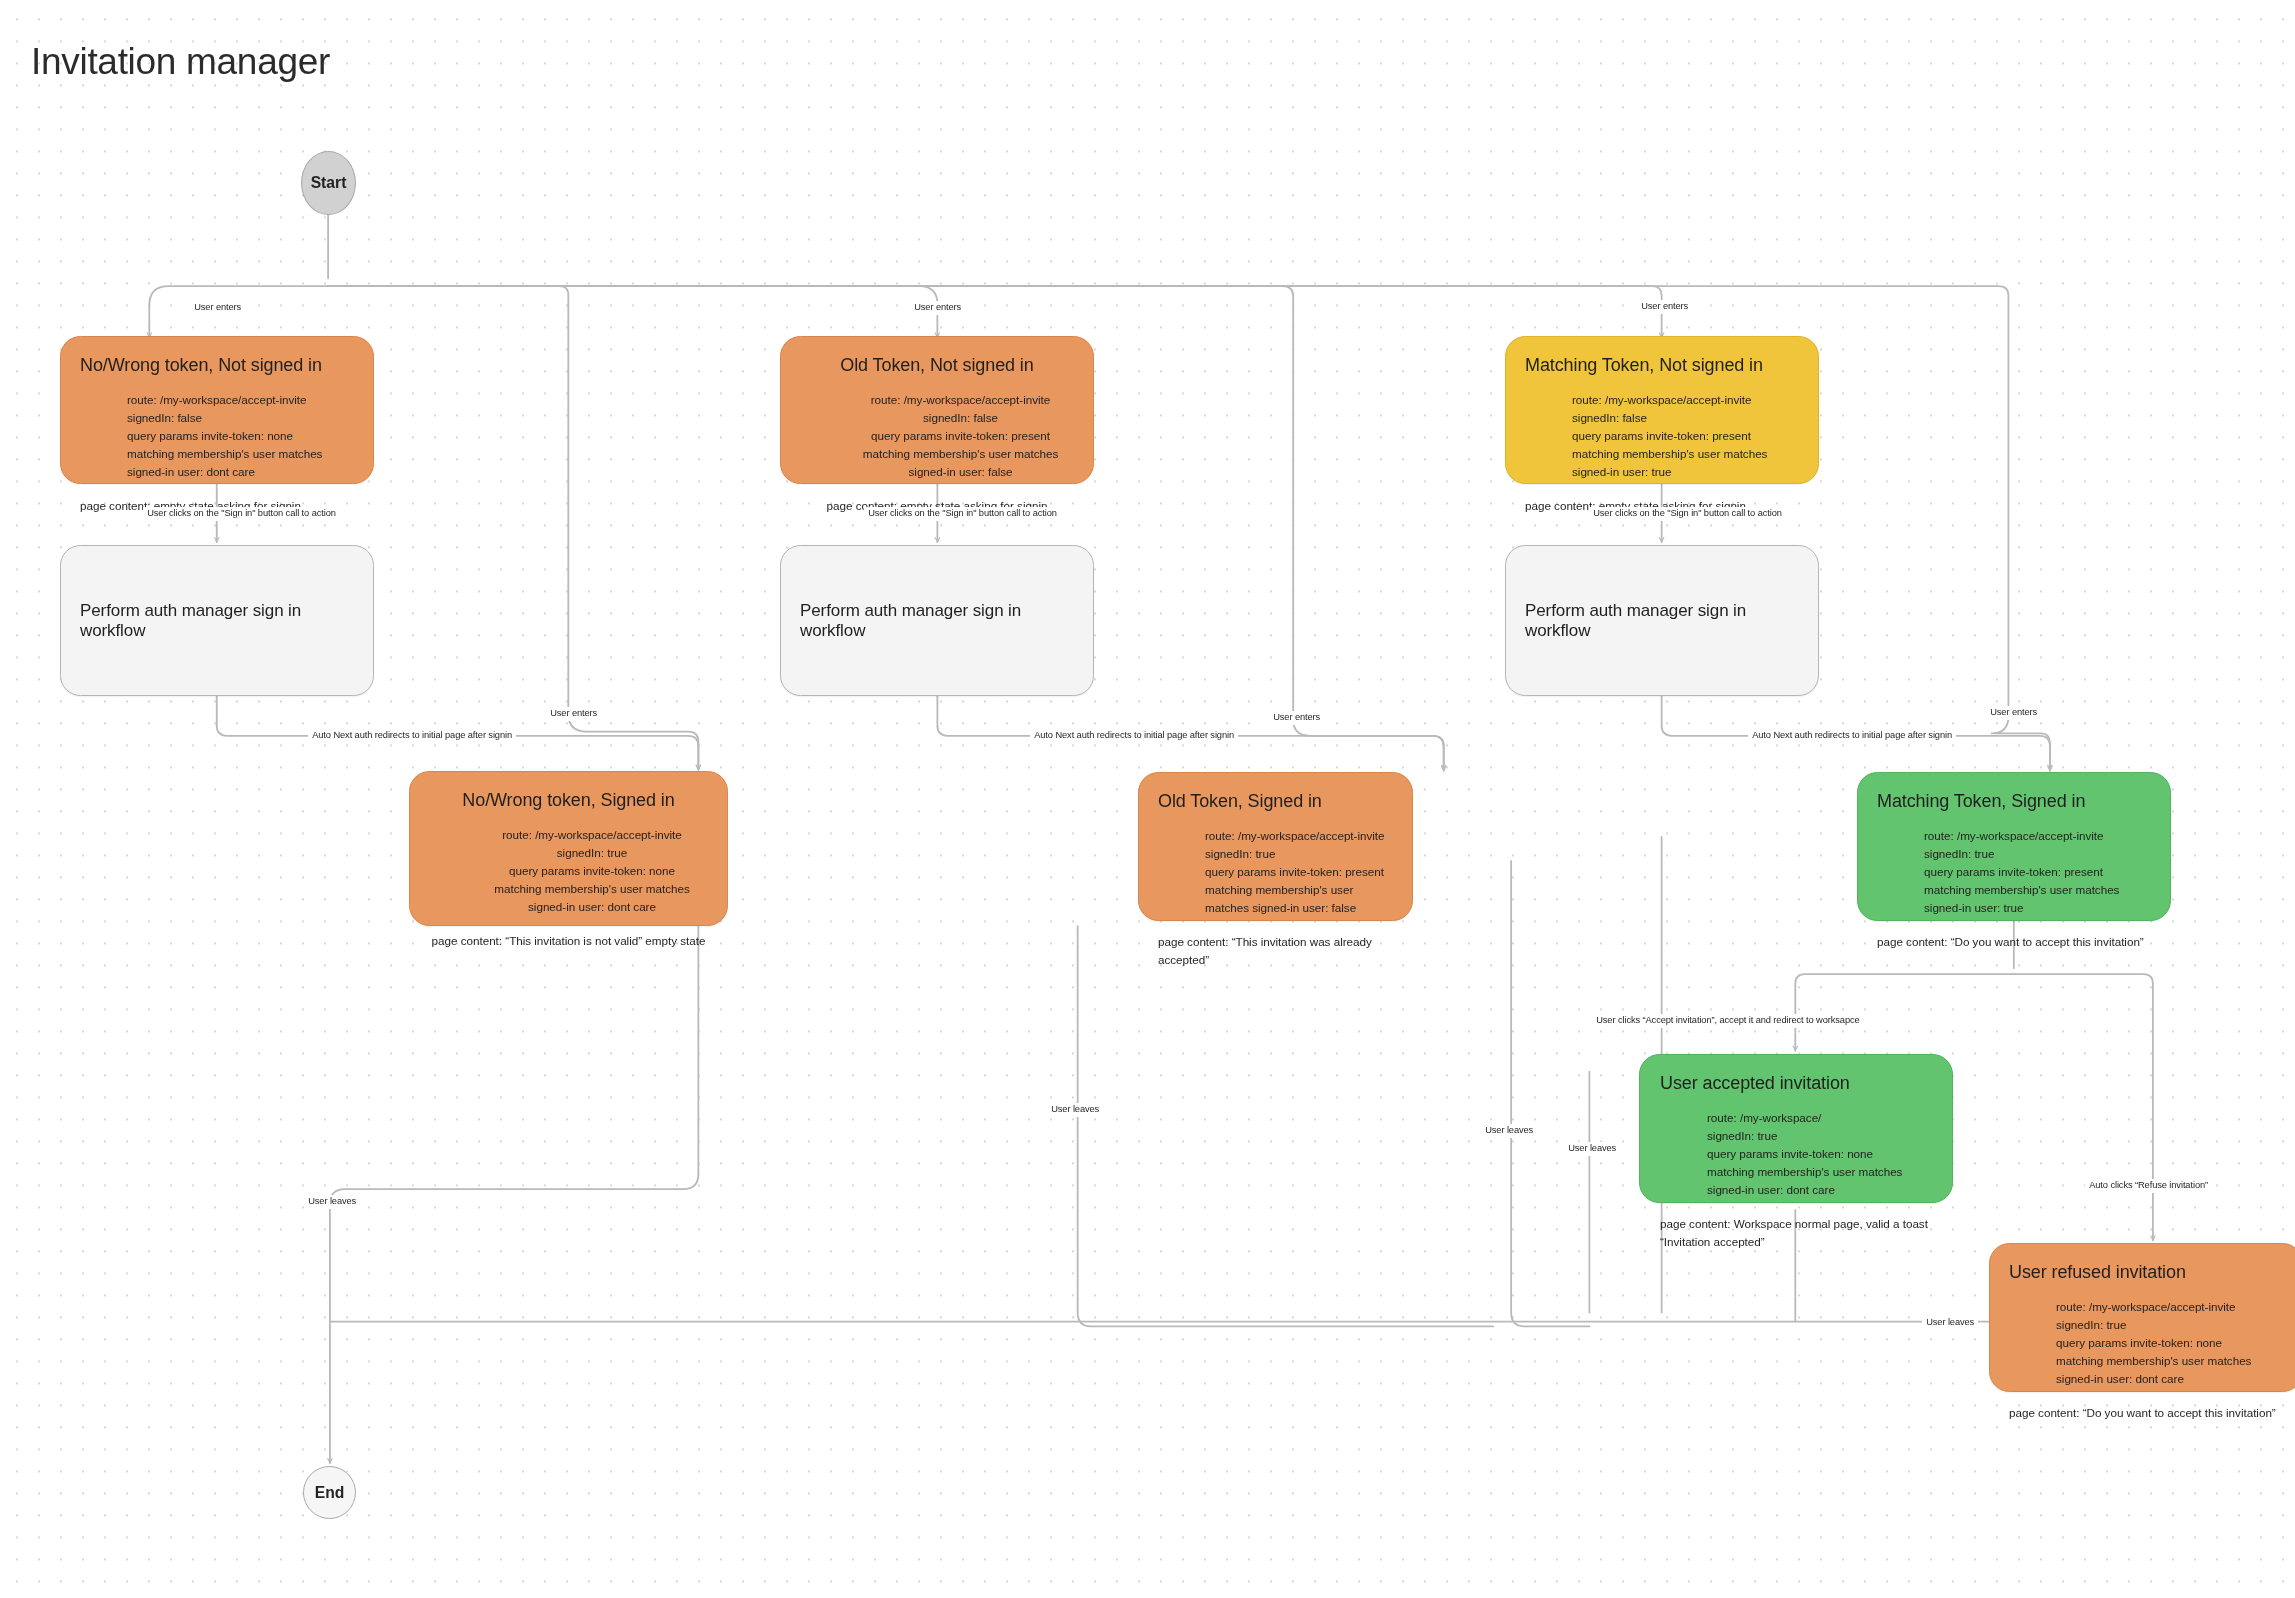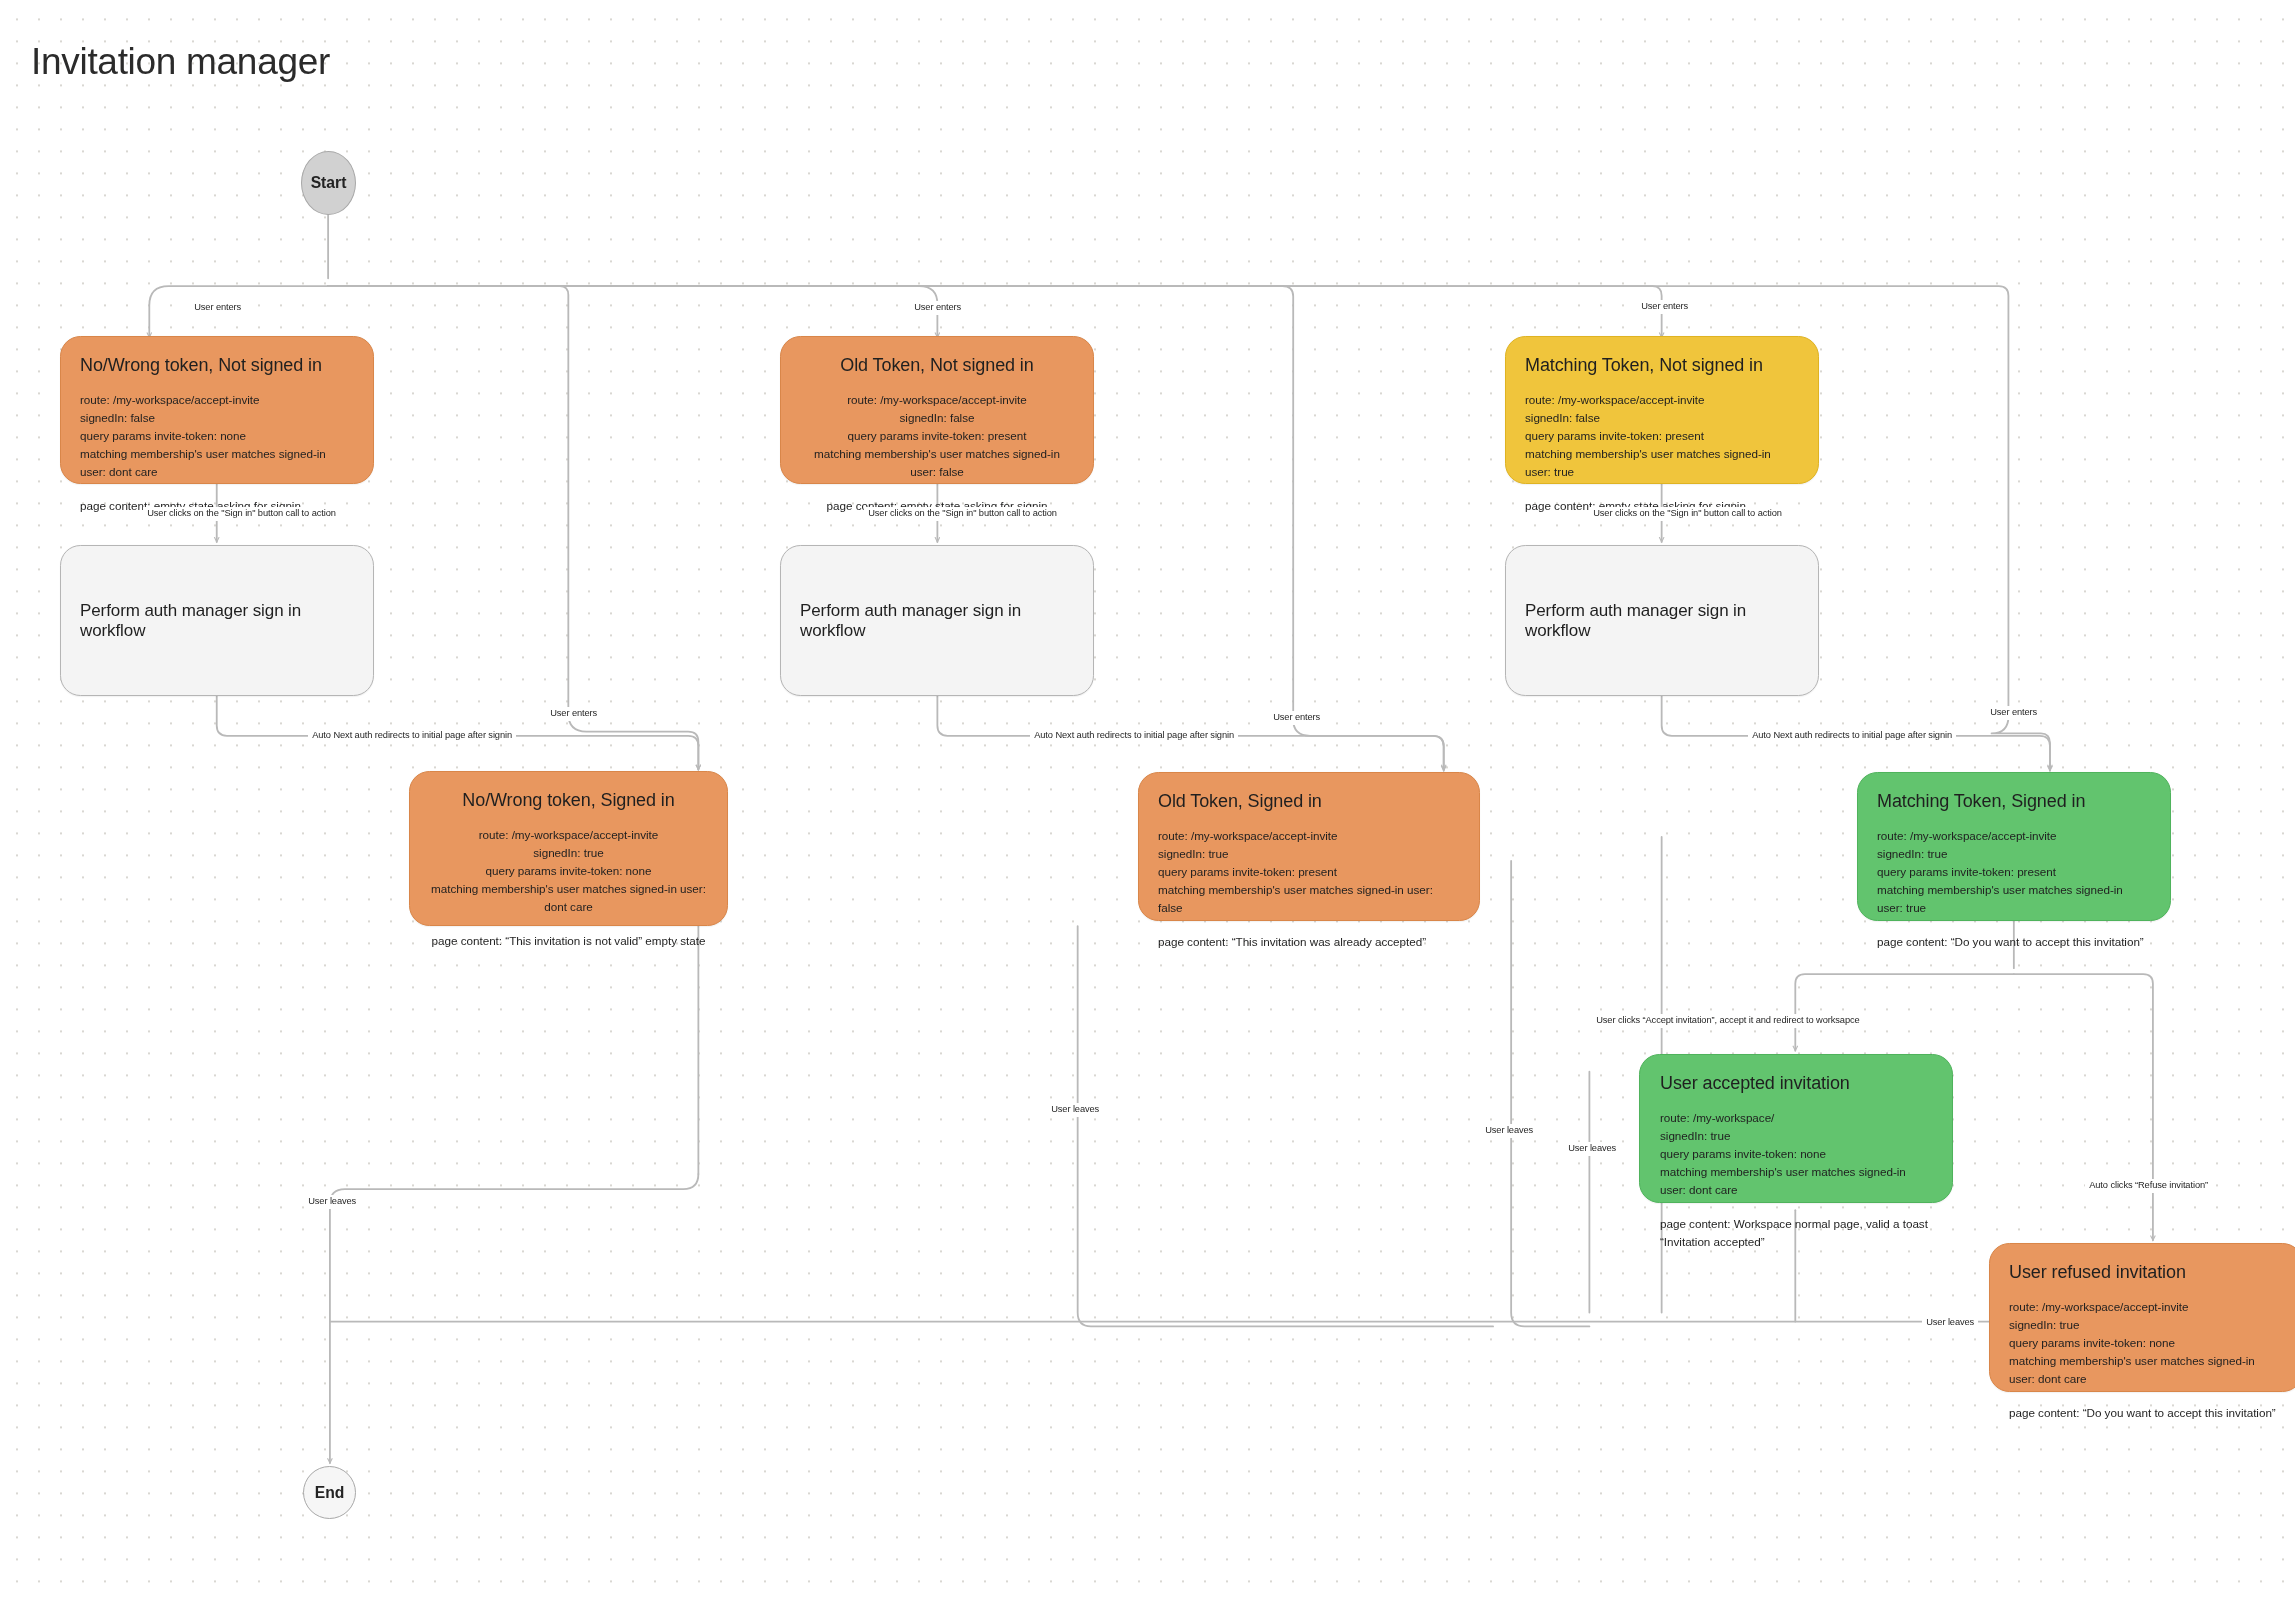--- a/index.html
+++ b/index.html
@@ -79,20 +79,21 @@
     color: #1f1f1f;
     margin: 0 0 15.7px 0;
     line-height: 1.15;
     letter-spacing: -0.1px;
   }
   .card .card-props {
     font-size: 11.7px;
     line-height: 1.52;
     color: #1f1f1f;
     letter-spacing: -0.03px;
+    margin-left: 47px;
   }
   .card .card-content {
     font-size: 11.7px;
     line-height: 1.52;
     color: #1f1f1f;
     margin-top: 17px;
     letter-spacing: -0.03px;
   }
   .card.orange {
     background: #e8975f;
@@ -239,21 +240,21 @@
     <div class="card-title">No/Wrong token, Signed in</div>
     <div class="card-props">
       <div>route: /my-workspace/accept-invite</div>
       <div>signedIn: true</div>
       <div>query params invite-token: none</div>
       <div>matching membership's user matches signed-in user: dont care</div>
     </div>
     <div class="card-content">page content: “This invitation is not valid” empty state</div>
   </div>
 
-  <div class="card orange" style="left:1138px; top:772px; width:342px; height:149px;">
+  <div class="card orange" style="left:1138px; top:772px; width:275px; height:149px;">
     <div class="card-title">Old Token, Signed in</div>
     <div class="card-props">
       <div>route: /my-workspace/accept-invite</div>
       <div>signedIn: true</div>
       <div>query params invite-token: present</div>
       <div>matching membership's user matches signed-in user: false</div>
     </div>
     <div class="card-content">page content: “This invitation was already accepted”</div>
   </div>
 

